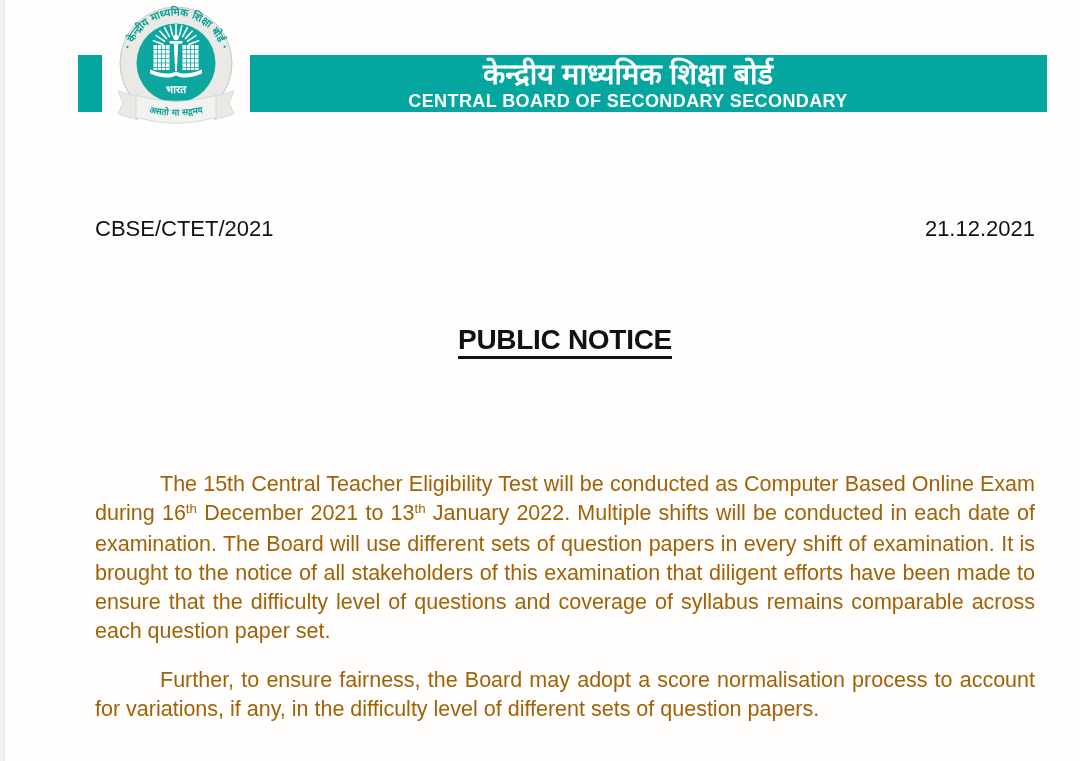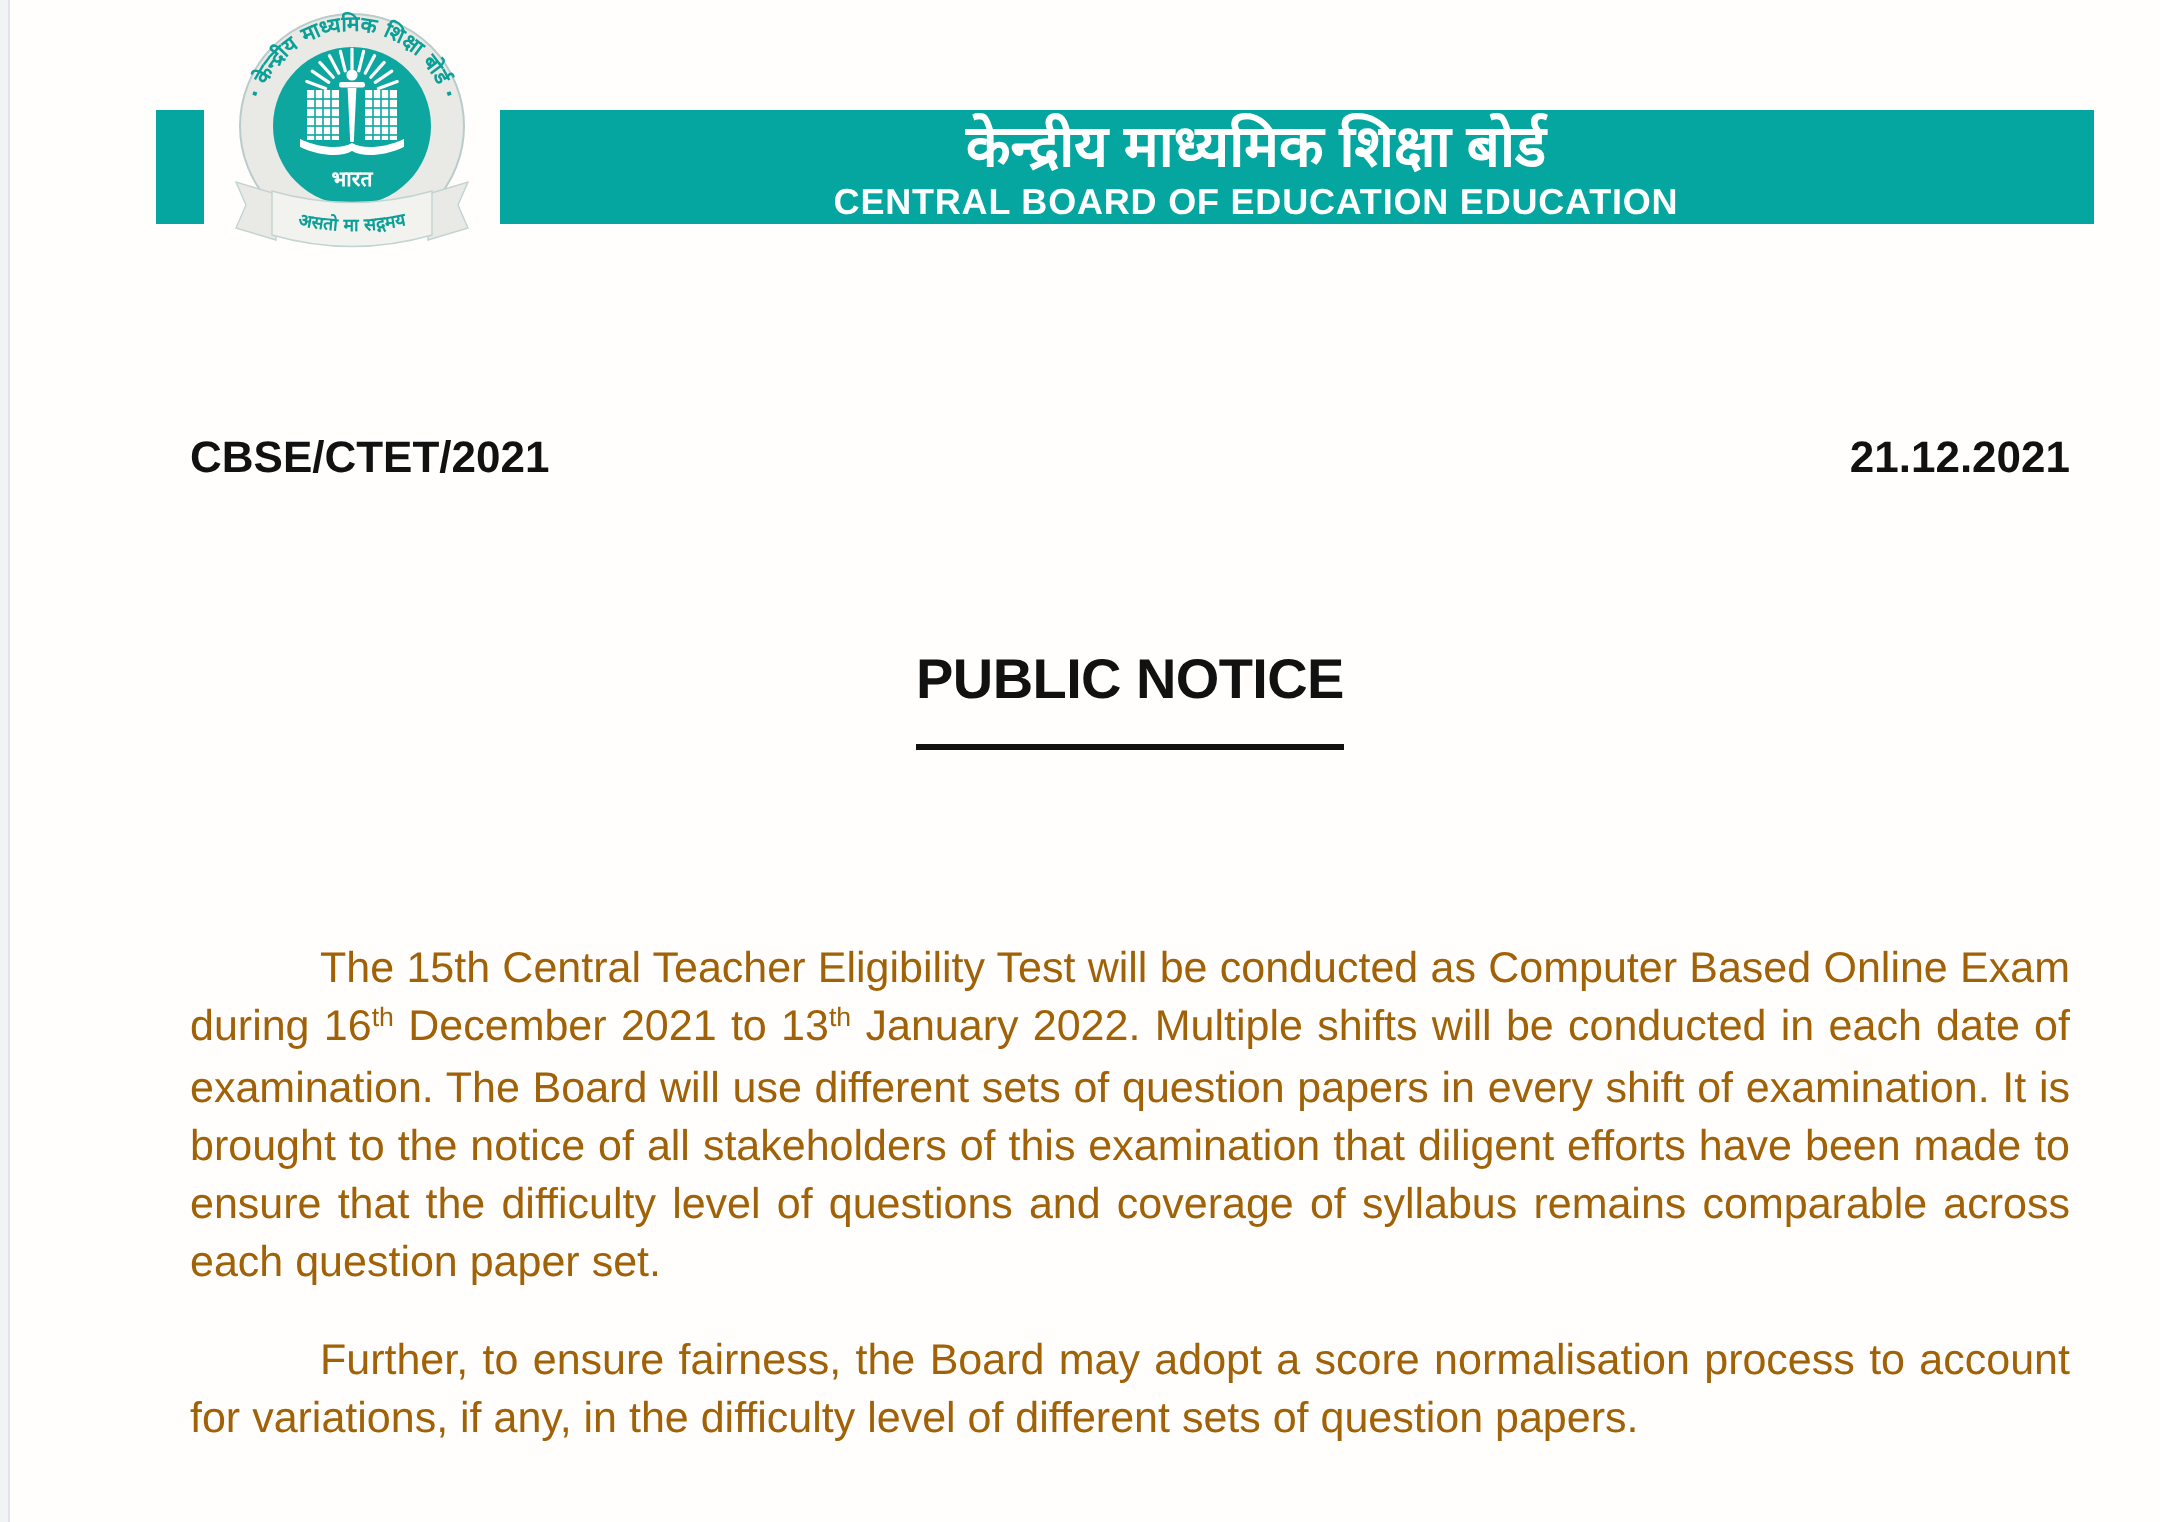--- a/index.html
+++ b/index.html
@@ -35,28 +35,28 @@
     display: flex; flex-direction: column; align-items: center; justify-content: center;
     color: #ffffff; text-align: center; padding-top: 2px;
   }
   .band-hindi   { font-size: 29px; line-height: 32px; font-weight: bold; }
   .band-english { font-size: 18px; line-height: 22px; font-weight: bold; letter-spacing: 0.4px; }
 
   
   .ref-row {
     position: absolute; left: 95px; top: 216px; width: 940px;
     display: flex; justify-content: space-between;
-    font-weight: bold; font-size: 22px; line-height: 26px; color: #111;
+    font-weight: normal; font-size: 22px; line-height: 26px; color: #111;
   }
   .notice-title-wrap {
     position: absolute; left: 95px; top: 324px; width: 940px; text-align: center;
   }
   .notice-title {
     display: inline-block; font-weight: bold; font-size: 28px; letter-spacing: -0.3px;
-    color: #111; border-bottom: 3px solid #111; padding-bottom: 16px;
+    color: #111; border-bottom: 3px solid #111; padding-bottom: 0;
   }
   .notice-body {
     position: absolute; left: 95px; top: 470px; width: 940px;
     font-size: 21.5px; line-height: 29px; color: #a16207;
   }
   .notice-body p {
     text-align: justify; text-indent: 65px;
   }
   .notice-body p + p { margin-top: 20px; }
   .notice-body sup {
@@ -137,21 +137,21 @@
       <path d="M108,94 L128,88 L123,99.5 L128,111 L108,117 Z" fill="#e9e9e6" stroke="#c2d4d1" stroke-width="0.7"></path>
       <path d="M30,92.5 Q70,104 110,92.5 L110,114.5 Q70,126 30,114.5 Z" fill="#f2f2ef" stroke="#c2d4d1" stroke-width="0.7"></path>
       <text font-size="8.8" font-weight="bold" fill="#0a9f97" font-family="'DejaVu Sans', sans-serif">
         <textPath href="#ribbonPath" startOffset="50%" text-anchor="middle">असतो मा सद्गमय</textPath>
       </text>
     </g>
   </svg>
 
   <div class="band-text">
     <div class="band-hindi">केन्द्रीय माध्यमिक शिक्षा बोर्ड</div>
-    <div class="band-english">CENTRAL BOARD OF EDUCATION EDUCATION</div>
+    <div class="band-english">CENTRAL BOARD OF SECONDARY SECONDARY</div>
   </div>
 
   <div class="ref-row">
     <span>CBSE/CTET/2021</span>
     <span>21.12.2021</span>
   </div>
 
   <div class="notice-title-wrap">
     <span class="notice-title">PUBLIC NOTICE</span>
   </div>

